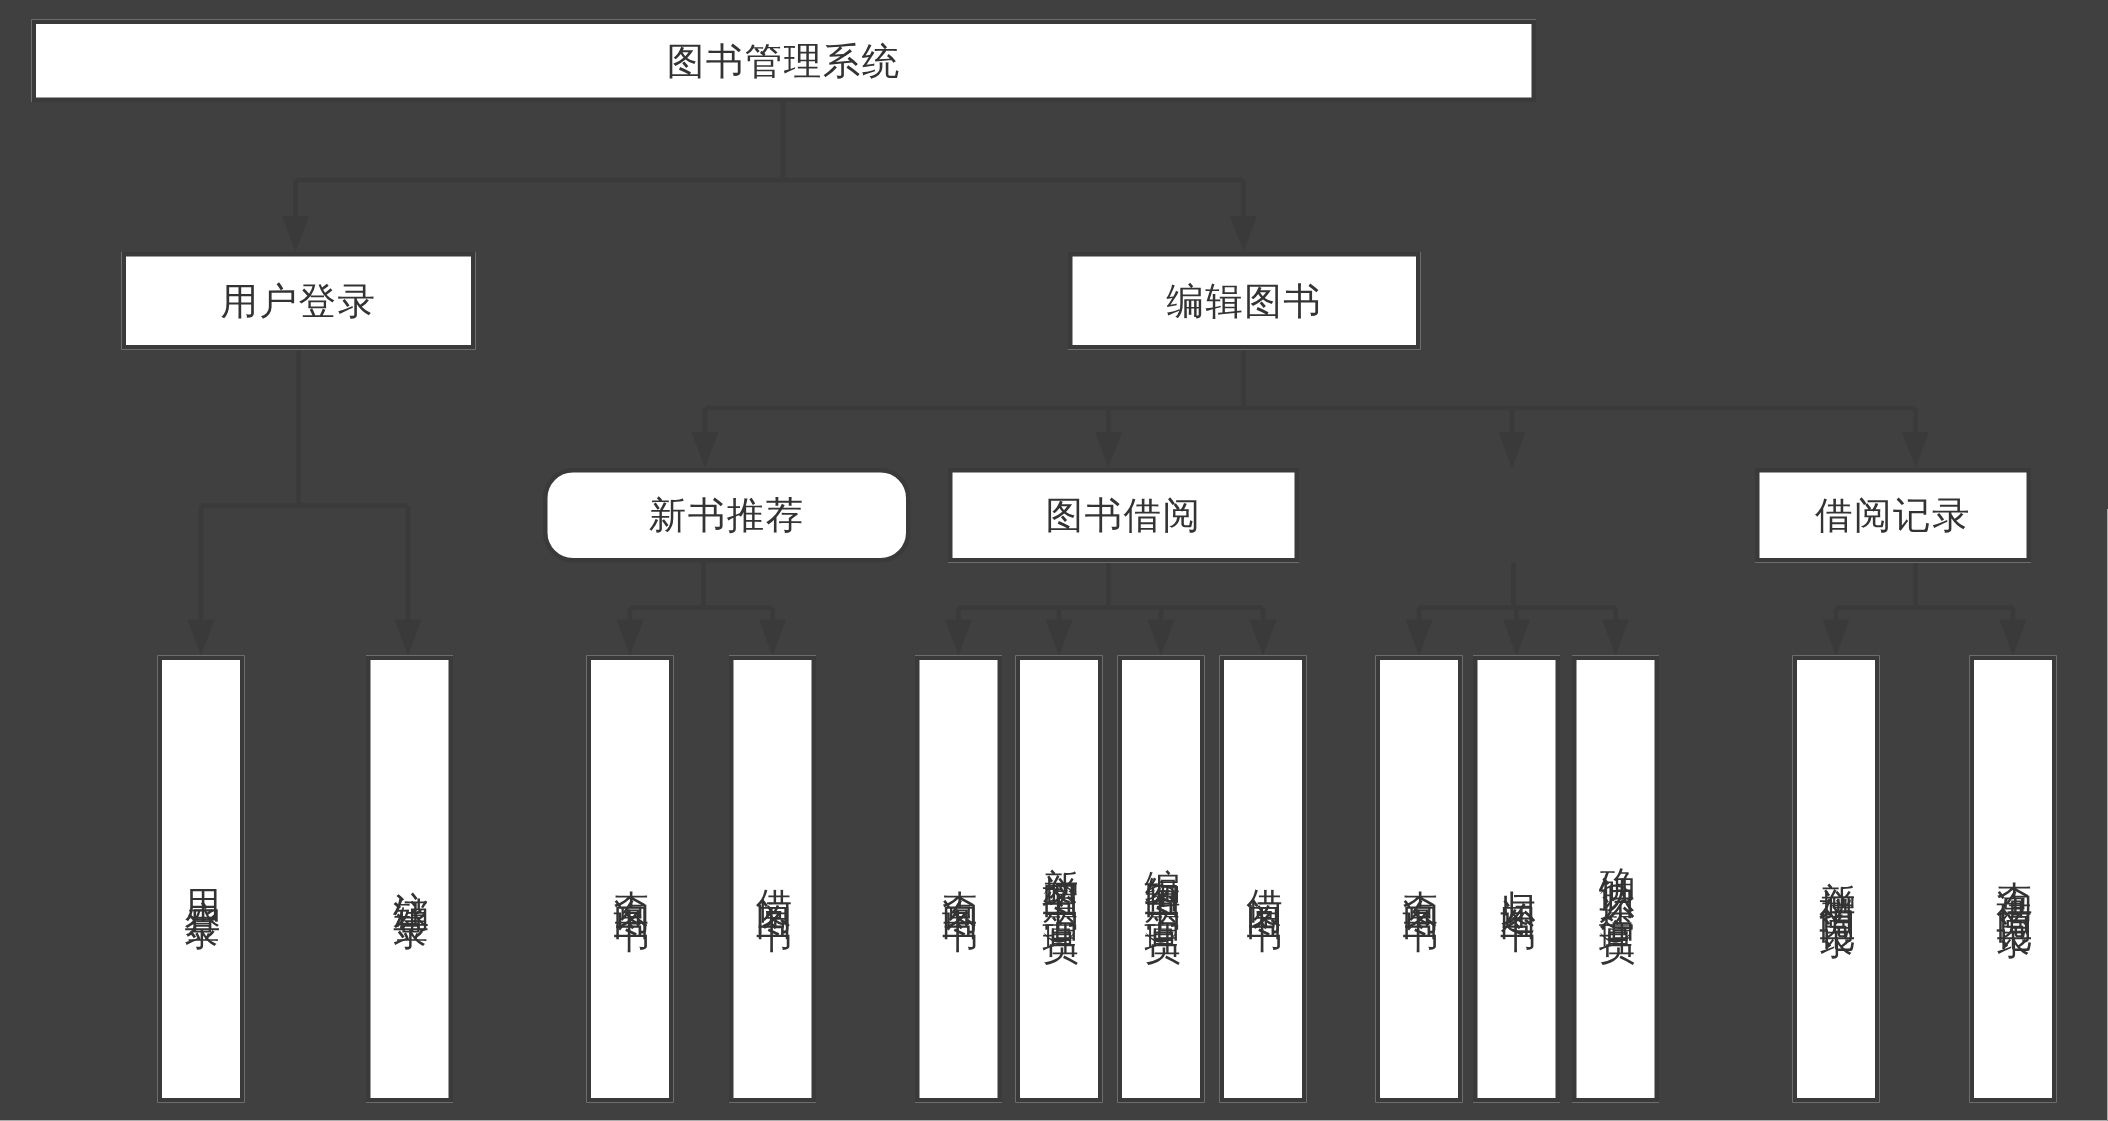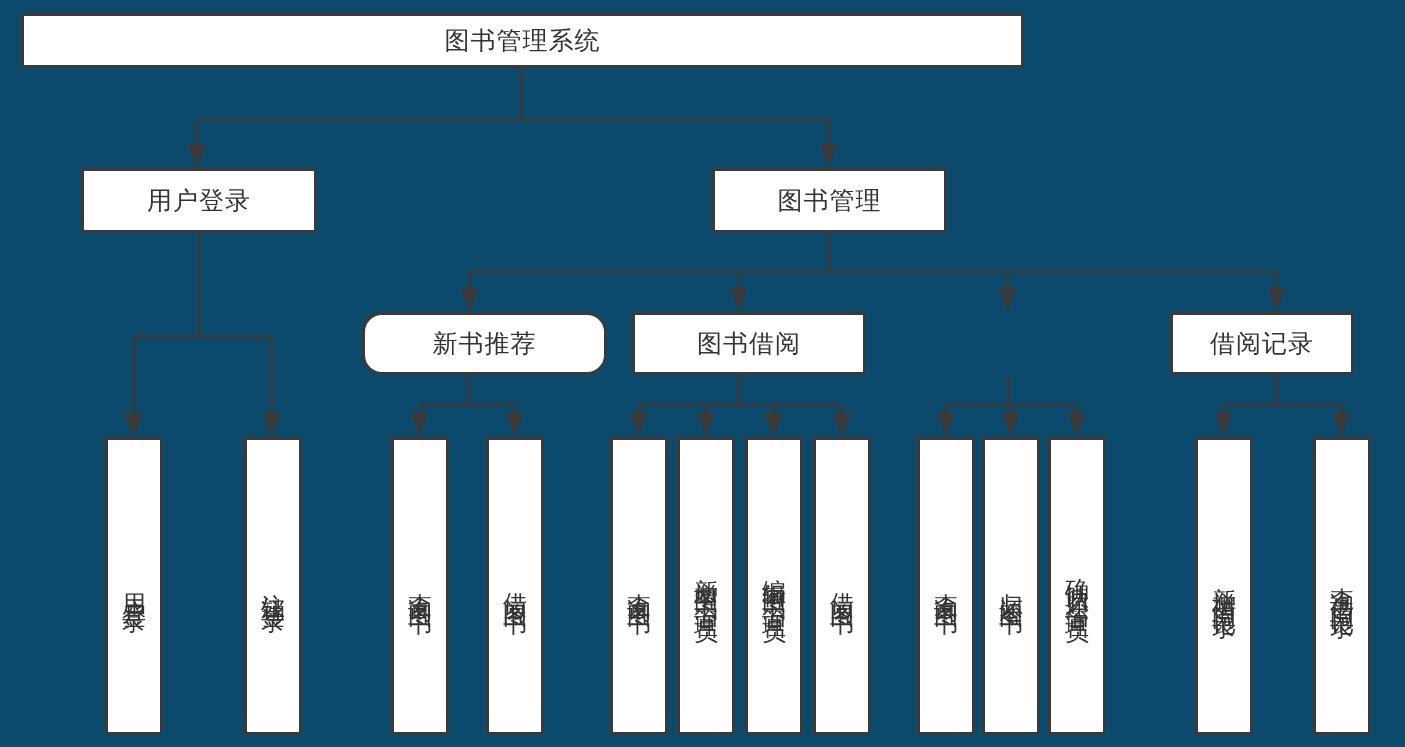--- a/index.html
+++ b/index.html
@@ -5,21 +5,21 @@
   html, body {
     margin: 0;
     padding: 0;
     background: #ffffff;
     font-family: "Liberation Sans", "DejaVu Sans", sans-serif;
   }
   #canvas {
     position: relative;
     width: 1405px;
     height: 747px;
-    background: #0c4a6e;
+    background: #404040;
     overflow: hidden;
   }
   #connectors {
     position: absolute;
     left: 0; top: 0;
     width: 1405px; height: 747px;
     z-index: 1;
   }
   .box {
     position: absolute;
@@ -104,21 +104,21 @@
   </svg>
 
   <div class="box h" style="left:21px; top:13px; width:1003px; height:55px;">
     <span>图书管理系统</span>
   </div>
 
   <div class="box h" style="left:81px; top:168px; width:236px; height:65px;">
     <span>用户登录</span>
   </div>
   <div class="box h" style="left:712px; top:168px; width:235px; height:65px;">
-    <span>图书管理</span>
+    <span>编辑图书</span>
   </div>
 
   <div class="box h" style="left:362px; top:312px; width:245px; height:63px;border-radius:20px;">
     <span>新书推荐</span>
   </div>
   <div class="box h" style="left:632px; top:312px; width:234px; height:63px;">
     <span>图书借阅</span>
   </div>
   <div class="box h" style="left:1170px; top:312px; width:184px; height:63px;">
     <span>借阅记录</span>

